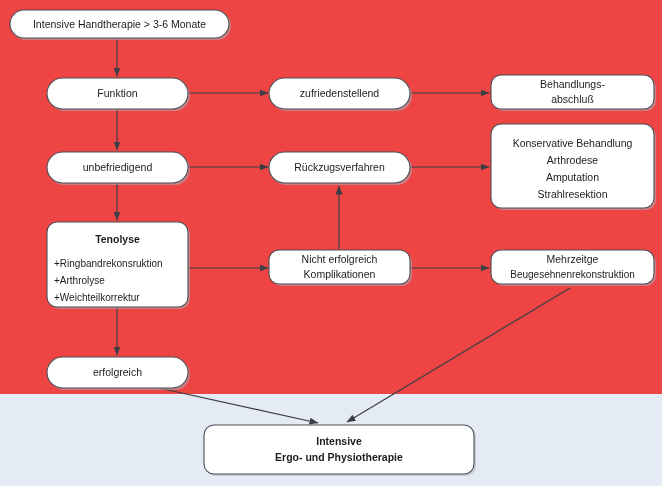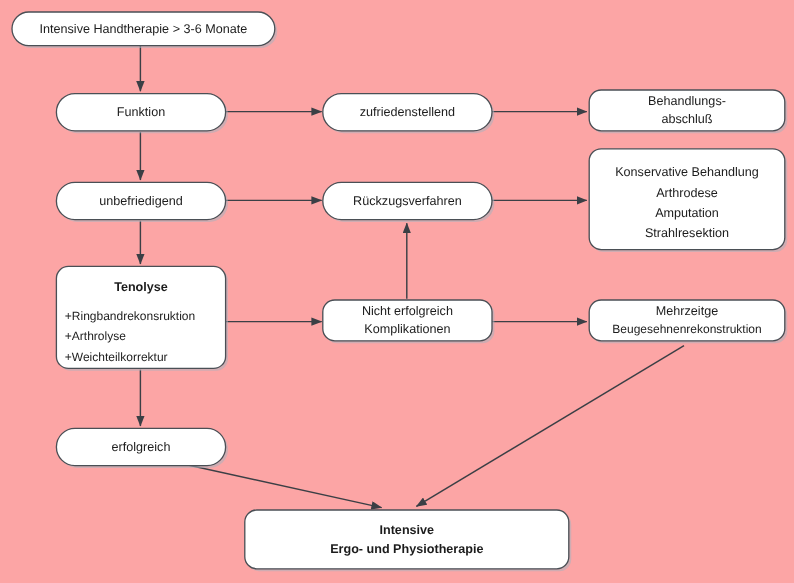--- a/index.html
+++ b/index.html
@@ -9,22 +9,22 @@
   body {
     width: 662px;
     height: 486px;
     background: #e4ebf5;
     font-family: "Liberation Sans", sans-serif;
     overflow: hidden;
   }
   #diagram-root {
     position: relative;
     width: 662px;
-    height: 486px;
-    background: #fca5a5;
+    height: 394px;
+    background: #ef4444;
   }
   svg.flow-svg {
     position: absolute;
     top: 0;
     left: 0;
     width: 662px;
     height: 486px;
   }
   .node-box {
     fill: #ffffff;

